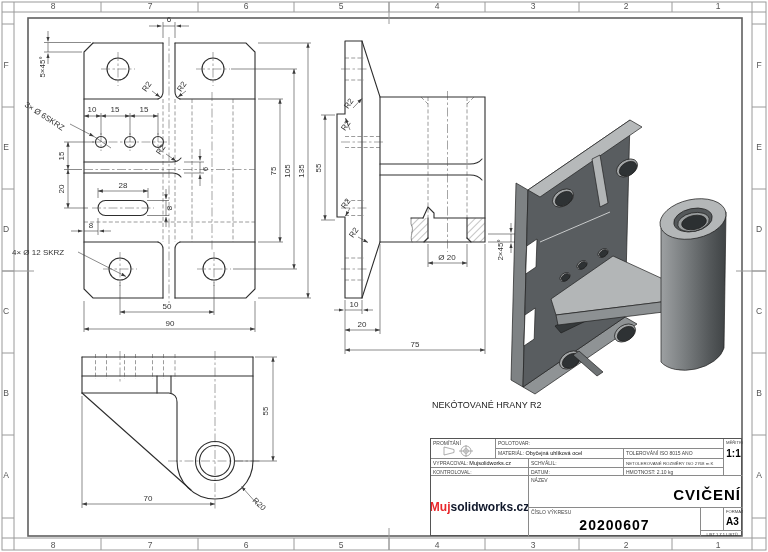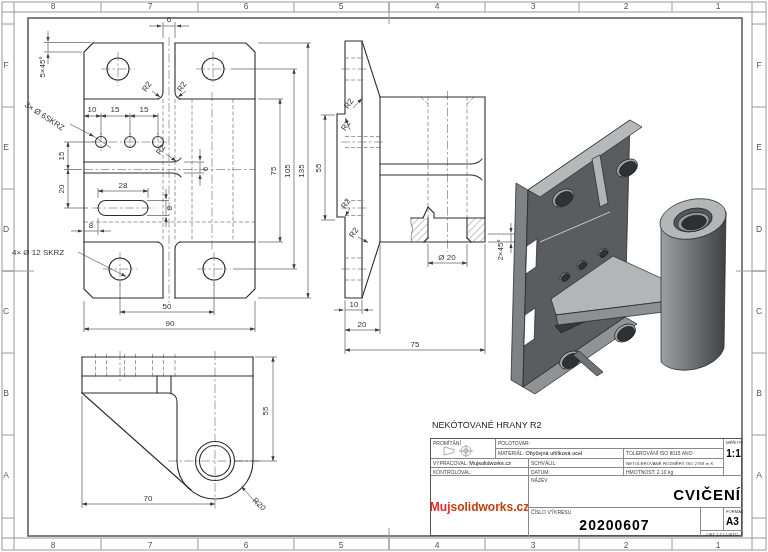--- a/index.html
+++ b/index.html
@@ -11,21 +11,21 @@
   .thin{stroke:#3c3c3c;stroke-width:0.55;fill:none;}
   .dim{stroke:#3c3c3c;stroke-width:0.6;fill:none;}
   .cl{stroke:#4a4a4a;stroke-width:0.5;fill:none;stroke-dasharray:9 2.5 2.5 2.5;}
   .hid{stroke:#4a4a4a;stroke-width:0.55;fill:none;stroke-dasharray:4 2.2;}
   .fr{stroke:#9a9a9a;stroke-width:1;fill:none;}
   .fr2{stroke:#5f5f5f;stroke-width:1.6;fill:none;}
   text.d{font:8px "Liberation Sans",sans-serif;fill:#333;}
   text.dm{font:8px "Liberation Sans",sans-serif;fill:#333;text-anchor:middle;}
   .band-label{position:absolute;font:8.5px "Liberation Sans",sans-serif;color:#555;
               width:16px;text-align:center;}
-  .note{position:absolute;left:432px;top:420px;font:9px "Liberation Sans",sans-serif;color:#1d1d1d;}
+  .note{position:absolute;left:432px;top:400px;font:9px "Liberation Sans",sans-serif;color:#1d1d1d;}
   
   .tb{position:absolute;left:430px;top:438px;width:312px;height:98px;border:1.4px solid #555;
       box-sizing:border-box;background:#fff;}
   .cell{position:absolute;border-right:1px solid #8a8a8a;border-bottom:1px solid #8a8a8a;
         box-sizing:border-box;font:5px "Liberation Sans",sans-serif;color:#333;
         padding:1px 2px;overflow:hidden;white-space:nowrap;}
   .lbl{font-size:5px;color:#444;}
   .val{font-size:5.5px;color:#111;}
   .big{font-weight:bold;color:#000;}
   .center{display:flex;align-items:center;justify-content:center;}
@@ -480,21 +480,21 @@
   </div>
   <div class="cell" style="left:193px;top:29px;width:100px;height:8px">
     <span class="lbl">HMOTNOST: 2.10 kg</span>
   </div>
   <div class="cell" style="left:293px;top:0;width:19px;height:37px;border-right:none">
     <div class="lbl" style="font-size:4.2px">MĚŘÍTKO</div>
     <div class="big" style="font-size:10px;text-align:center;margin-top:3px">1:1</div>
   </div>
   <div class="cell center" style="left:0;top:37px;width:98px;height:61px;border-bottom:none">
     <span class="logo">
-      <span style="color:#e8262a">Muj</span><span style="color:#c2410c">solidworks.cz</span>
+      <span style="color:#e8262a">Muj</span><span style="color:#0f172a">solidworks.cz</span>
     </span>
   </div>
   <div class="cell" style="left:98px;top:37px;width:214px;height:32px;border-right:none">
     <div class="lbl">NÁZEV</div>
     <div class="big" style="font-size:15px;text-align:right;margin-top:3px;letter-spacing:1px">CVIČENÍ</div>
   </div>
   <div class="cell" style="left:98px;top:69px;width:172px;height:29px;border-bottom:none">
     <div class="lbl">ČÍSLO VÝKRESU</div>
     <div class="big" style="font-size:14px;text-align:center;margin-top:2px;letter-spacing:1px">20200607</div>
   </div>

